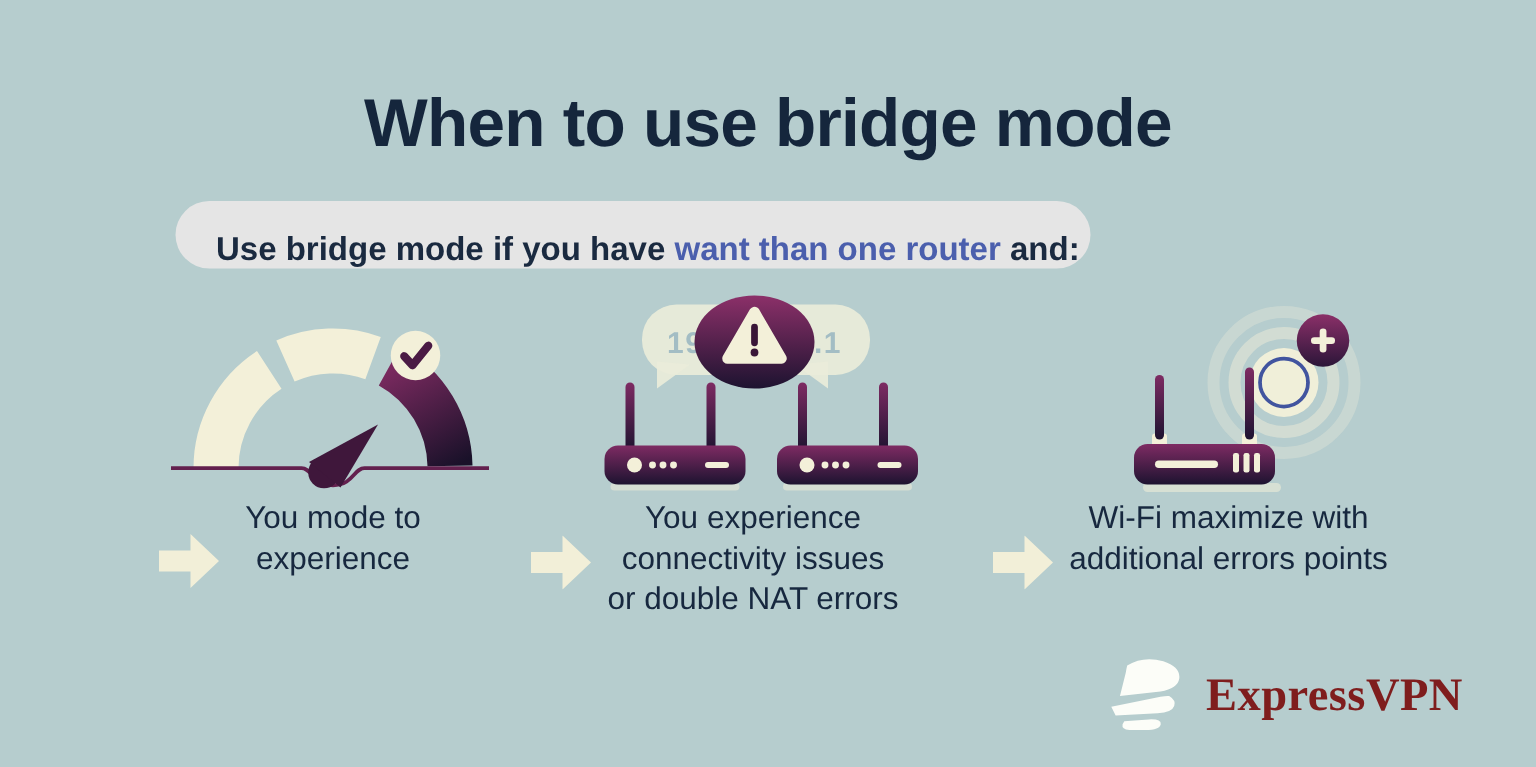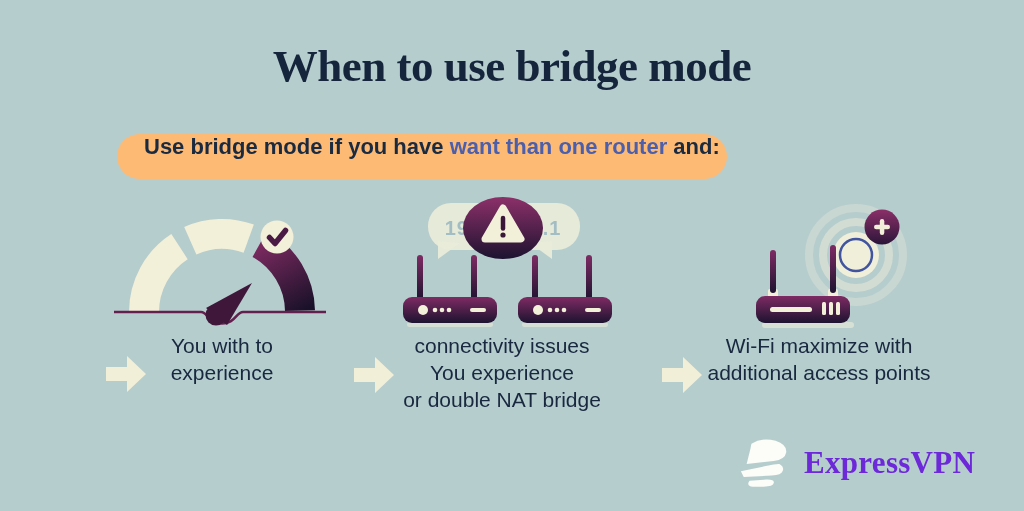--- a/index.html
+++ b/index.html
@@ -1,46 +1,46 @@
 <!DOCTYPE html>
 <html><head>
 <meta charset="utf-8">
 <style>
   html,body{margin:0;padding:0;background:#8fa9ab;}
   .canvas{
     position:relative;width:1024px;height:511px;overflow:hidden;
     background:#b6cdce;font-family:"Liberation Sans",sans-serif;
   }
   .title{
-    position:absolute;top:40px;left:0;right:0;margin:0;text-align:center;
-    font-size:45px;font-weight:700;color:#15263c;letter-spacing:-0.5px;font-family:Liberation Serif, serif;
+    position:absolute;top:40px;left:0;right:0;margin:16px;text-align:center;
+    font-size:45px;font-weight:700;color:#15263c;letter-spacing:-0.5px;
   }
   .pill{
     position:absolute;left:117px;top:134px;width:610px;height:45px;
-    background:#fdba74;border-radius:23px;display:flex;align-items:flex-start;
+    background:#e5e5e5;border-radius:23px;display:flex;align-items:flex-end;
     padding-left:27px;box-sizing:border-box;font-size:22px;font-weight:600;
     color:#1a2a40;white-space:pre;
   }
   .pill .hl{color:#4b5fad;}
   .illus{position:absolute;}
   .benefit{
     position:absolute;top:332px;text-align:center;font-size:21px;
     font-weight:500;color:#17283f;line-height:27px;
   }
   .benefit-1{left:112px;width:220px;}
   .benefit-2{left:377px;width:250px;}
   .benefit-3{left:694px;width:250px;}
   .arrow{position:absolute;}
   .logo{
     position:absolute;left:737px;top:438px;height:50px;
     display:flex;align-items:center;gap:13px;
   }
   .wordmark{
     font-family:"Liberation Serif",serif;font-size:31px;font-weight:700;
-    color:#6d28d9;letter-spacing:0.3px;
+    color:#7f1d1d;letter-spacing:0.3px;
   }
 </style>
 </head>
 <body>
 
 <div class="canvas">
 
   <h1 class="title">When to use bridge mode</h1>
 
   <div class="pill">
@@ -154,31 +154,31 @@
     <polygon points="0,11 21,11 21,0 40,18 21,36 21,25 0,25" fill="#f2efd8"></polygon>
   </svg>
   <svg class="arrow" style="left:354px;top:357px;" width="41" height="36" viewBox="0 0 41 36">
     <polygon points="0,11 21,11 21,0 40,18 21,36 21,25 0,25" fill="#f2efd8"></polygon>
   </svg>
   <svg class="arrow" style="left:662px;top:357px;" width="41" height="36" viewBox="0 0 41 36">
     <polygon points="0,11 21,11 21,0 40,18 21,36 21,25 0,25" fill="#f2efd8"></polygon>
   </svg>
 
   <div class="benefit benefit-1">
-    <div>You with to</div>
+    <div>You mode to</div>
     <div>experience</div>
   </div>
   <div class="benefit benefit-2">
+    <div>You experience</div>
     <div>connectivity issues</div>
-    <div>You experience</div>
-    <div>or double NAT bridge</div>
+    <div>or double NAT errors</div>
   </div>
   <div class="benefit benefit-3">
     <div>Wi-Fi maximize with</div>
-    <div>additional access points</div>
+    <div>additional errors points</div>
   </div>
 
   <div class="logo">
     <svg width="54" height="50" viewBox="0 0 56 50">
       <path d="M15 5 Q26 -2 40 2 Q52 6 51 14 Q50 21 38 23 L10 26 L14 10 Q14.5 7 15 5 Z" fill="#fcfdf8"></path>
       <path d="M44 26 Q49 29 47.5 33 Q46 37.5 36 38 L7 39.5 L4 33.5 L38 26.5 Q42 25.8 44 26 Z" fill="#fcfdf8"></path>
       <path d="M13 43.5 L30 42.2 Q38.8 41.8 38.2 45.6 Q37.6 49.6 27.5 49.6 L16.5 49.6 Q11 49.2 11.8 45.6 Z" fill="#fcfdf8"></path>
     </svg>
     <span class="wordmark">ExpressVPN</span>
   </div>

